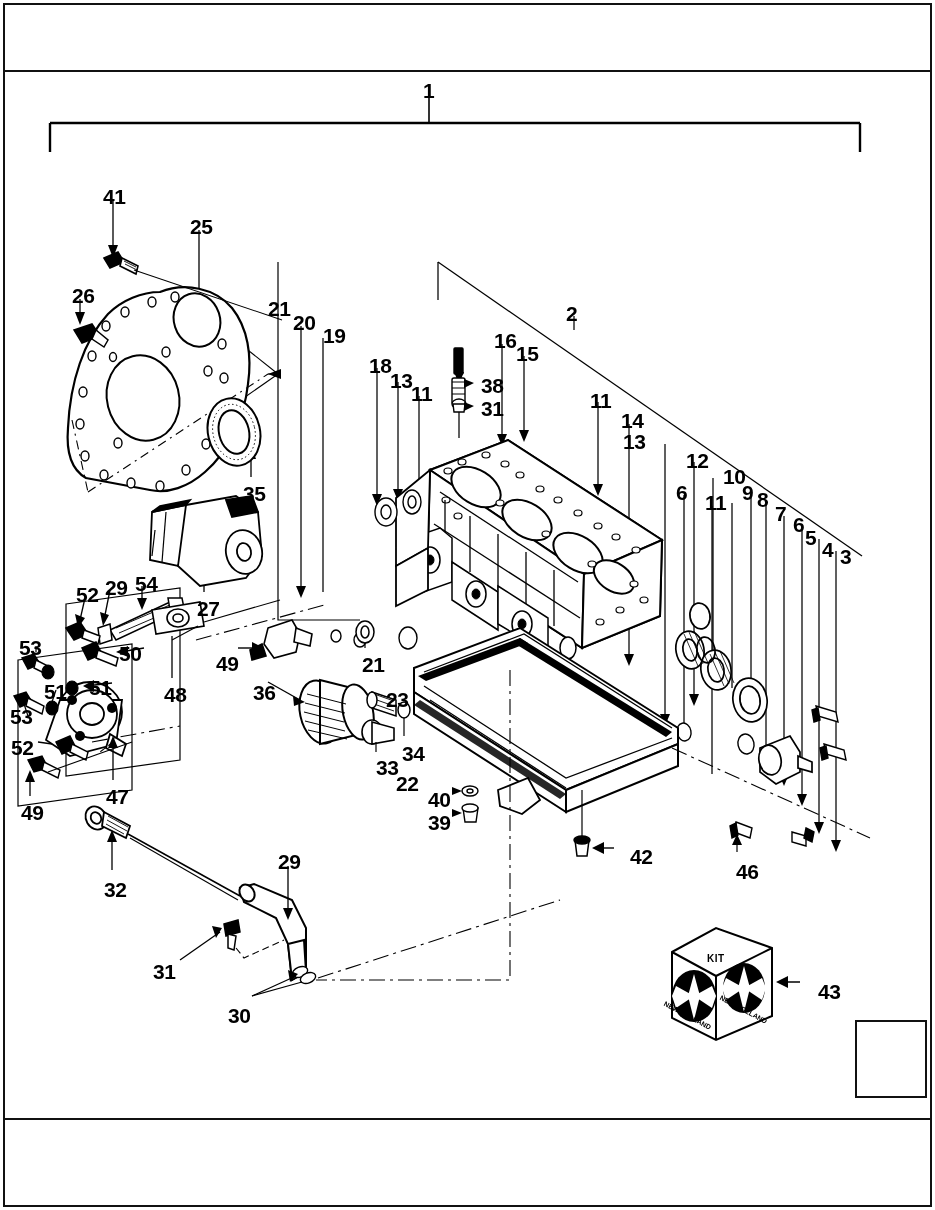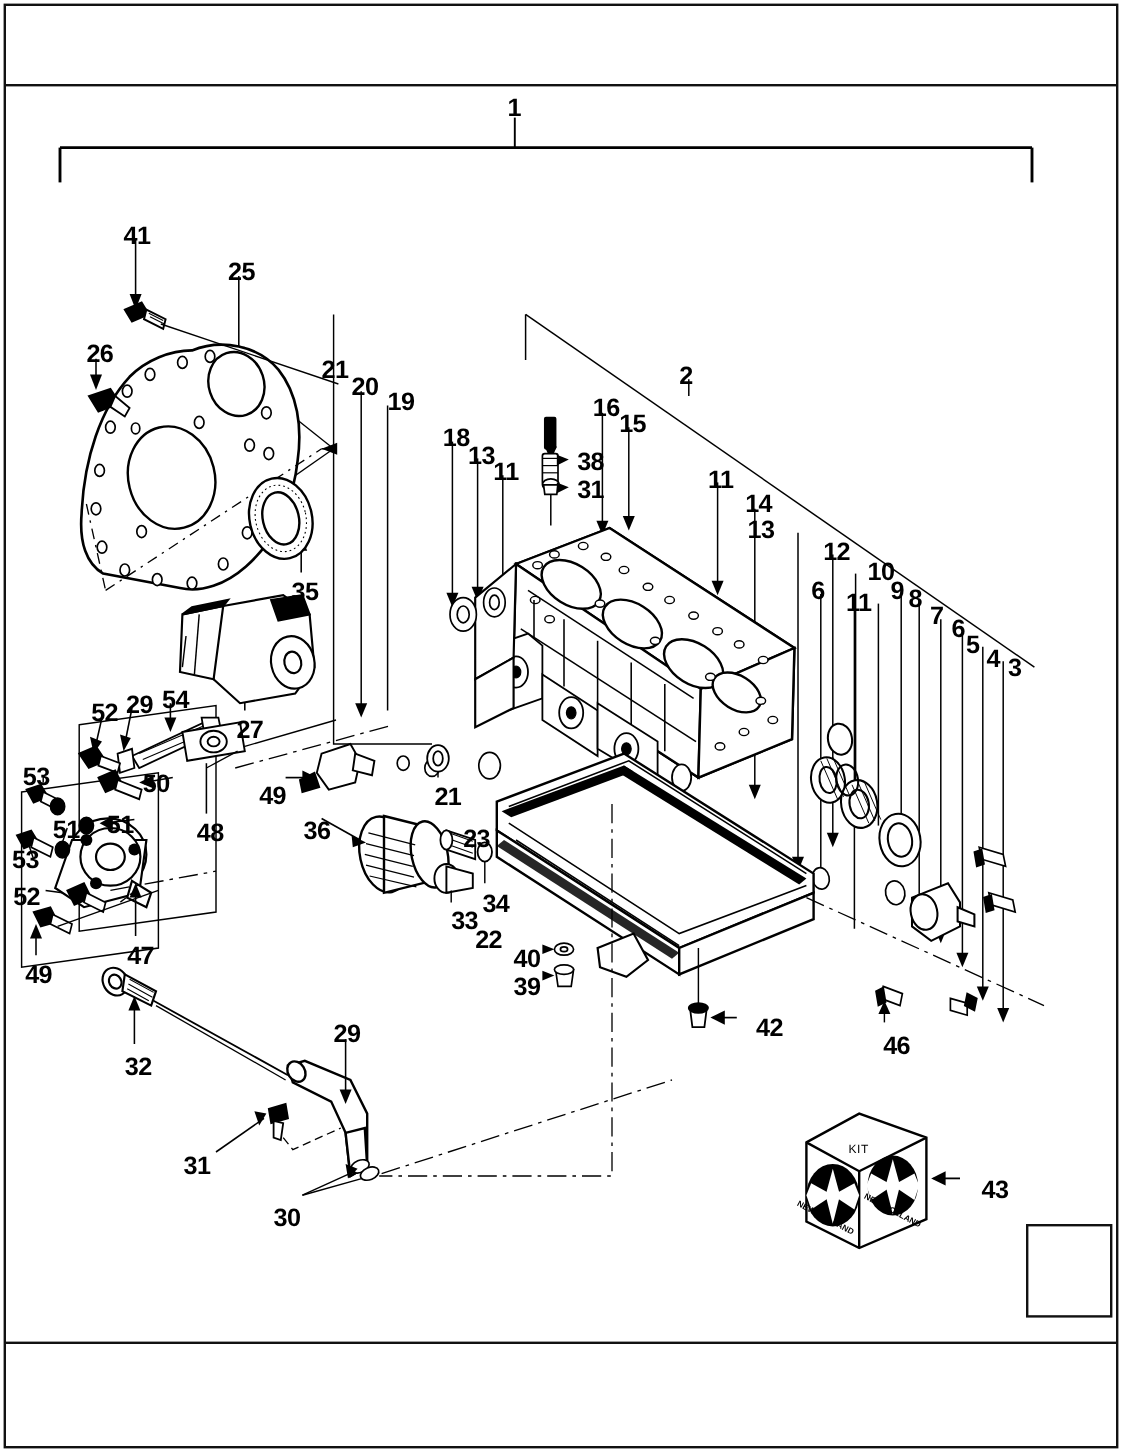--- a/index.html
+++ b/index.html
@@ -30,21 +30,21 @@
     font-size:21px;
     line-height:21px;
     color:#000;
     white-space:nowrap;
     letter-spacing:-0.5px;
   }
 
   .kit-text{
     position:absolute;
     font-family:"Liberation Sans",sans-serif;
-    font-weight:400;
+    font-weight:700;
     font-size:10px;
     color:#000;
     letter-spacing:0.5px;
   }
   .nh-text{
     position:absolute;
     font-family:"Liberation Sans",sans-serif;
     font-weight:700;
     font-size:7px;
     color:#000;

